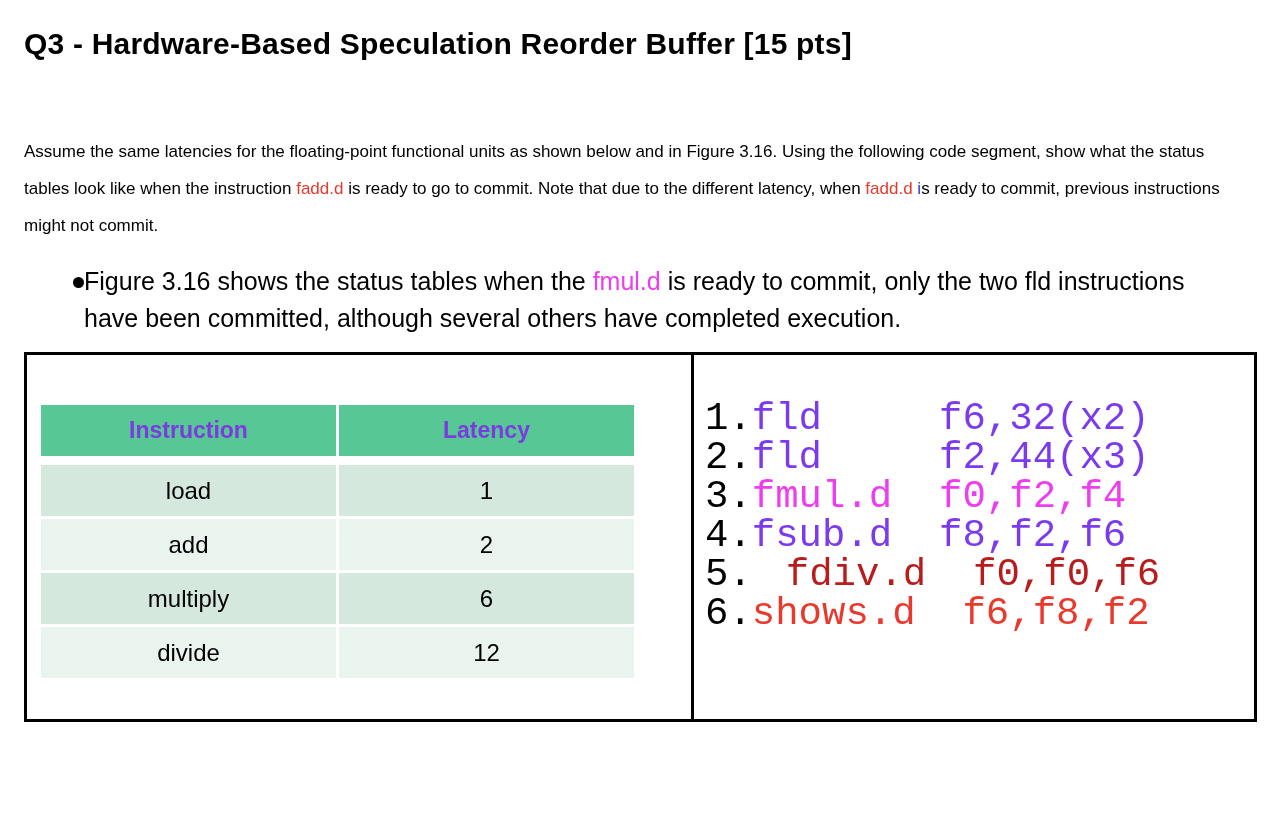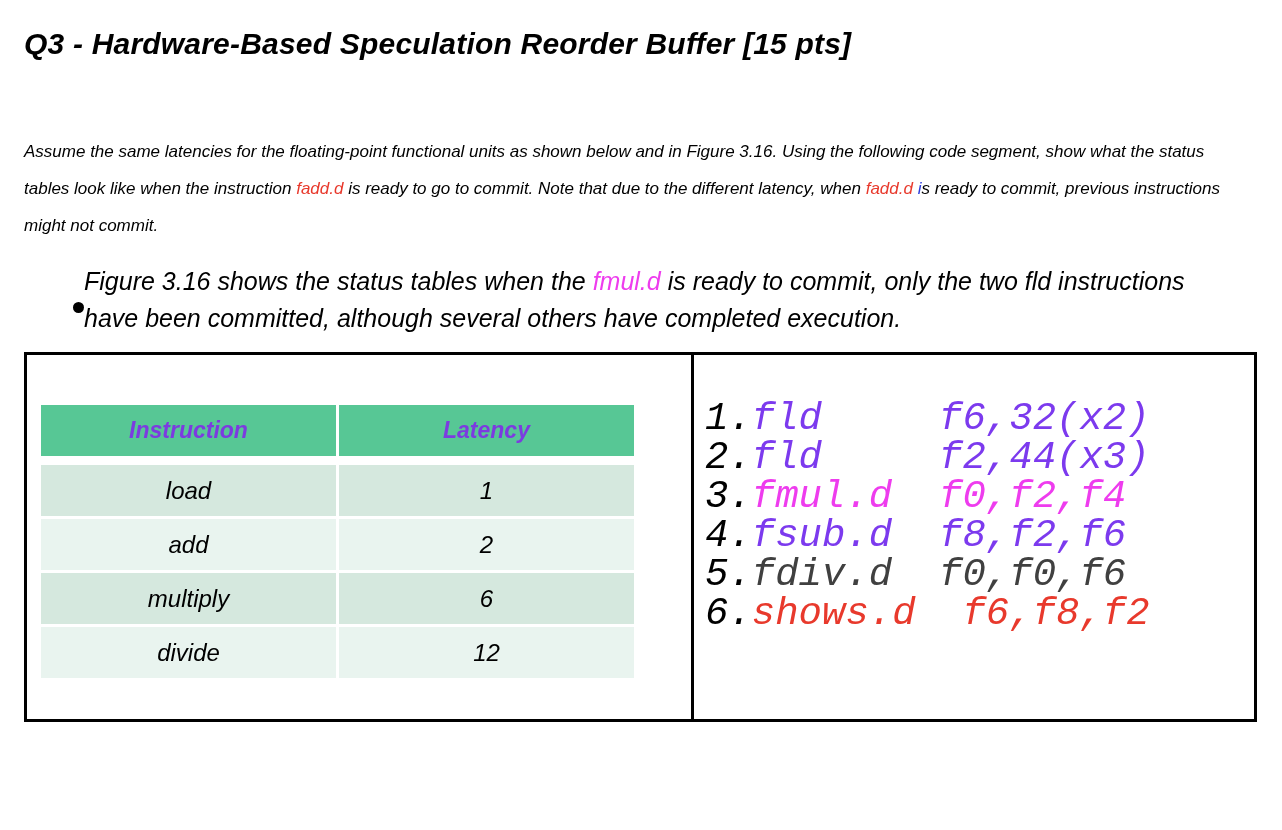--- a/index.html
+++ b/index.html
@@ -8,38 +8,37 @@
     width: 1282px;
     height: 830px;
     background: #ffffff;
     color: #000000;
     font-family: "Liberation Sans", sans-serif;
     overflow: hidden;
   }
   .page {
     padding: 26px 25px 0 24px;
     box-sizing: border-box;
-    font-style: italic;
   }
   .title {
     font-size: 30px;
     font-weight: bold;
     line-height: 36px;
     letter-spacing: 0.2px;
   }
   .intro {
     margin: 71px 12px 0 0;
     font-size: 17px;
     line-height: 37px;
     width: 1215px;
   }
   .bullet-row {
     margin-top: 19px;
     display: flex;
-    align-items: center;
+    align-items: flex-start;
   }
   .bullet-dot {
     width: 11px;
     height: 11px;
     border-radius: 50%;
     background: #000;
     margin: 14px 0 0 49px;
     flex: 0 0 auto;
   }
   .bullet-text {
@@ -142,18 +141,18 @@
           </tr>
         </tbody>
       </table>
     </div>
 
     <div class="panel-right">
       <div class="code-line"><span class="code-num">1.</span><span style="color: rgb(124, 58, 238);">fld     f6,32(x2)</span></div>
       <div class="code-line"><span class="code-num">2.</span><span style="color: rgb(124, 58, 238);">fld     f2,44(x3)</span></div>
       <div class="code-line"><span class="code-num">3.</span><span style="color: rgb(238, 60, 238);">fmul.d  f0,f2,f4</span></div>
       <div class="code-line"><span class="code-num">4.</span><span style="color: rgb(124, 58, 238);">fsub.d  f8,f2,f6</span></div>
-      <div class="code-line"><span class="code-num">5.</span><span style="color: #404040;">fdiv.d  f0,f0,f6</span></div>
+      <div class="code-line"><span class="code-num">5.</span><span style="color: #b91c1c; margin-left: 34px;">fdiv.d  f0,f0,f6</span></div>
       <div class="code-line"><span class="code-num">6.</span><span style="color: rgb(232, 57, 44);">shows.d  f6,f8,f2</span></div>
     </div>
 
   </div>
 </div>
 
 </body></html>

